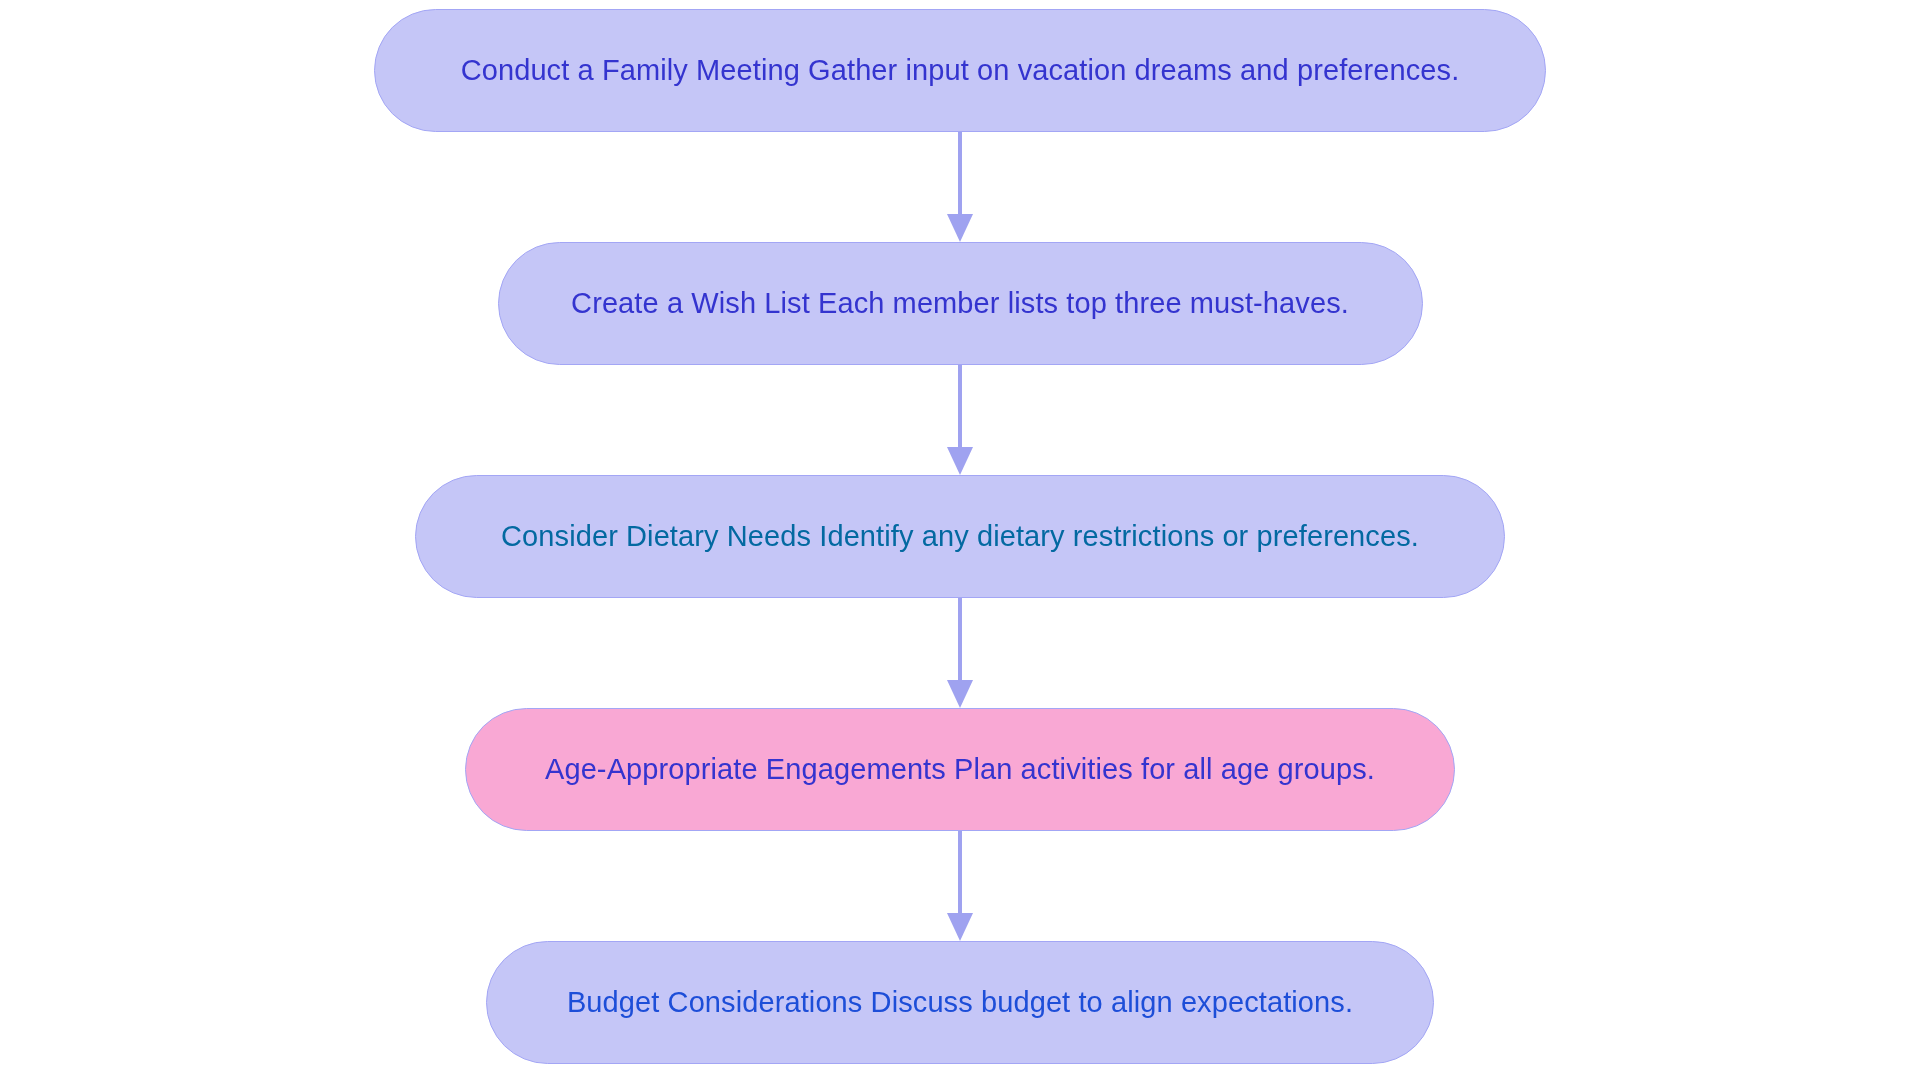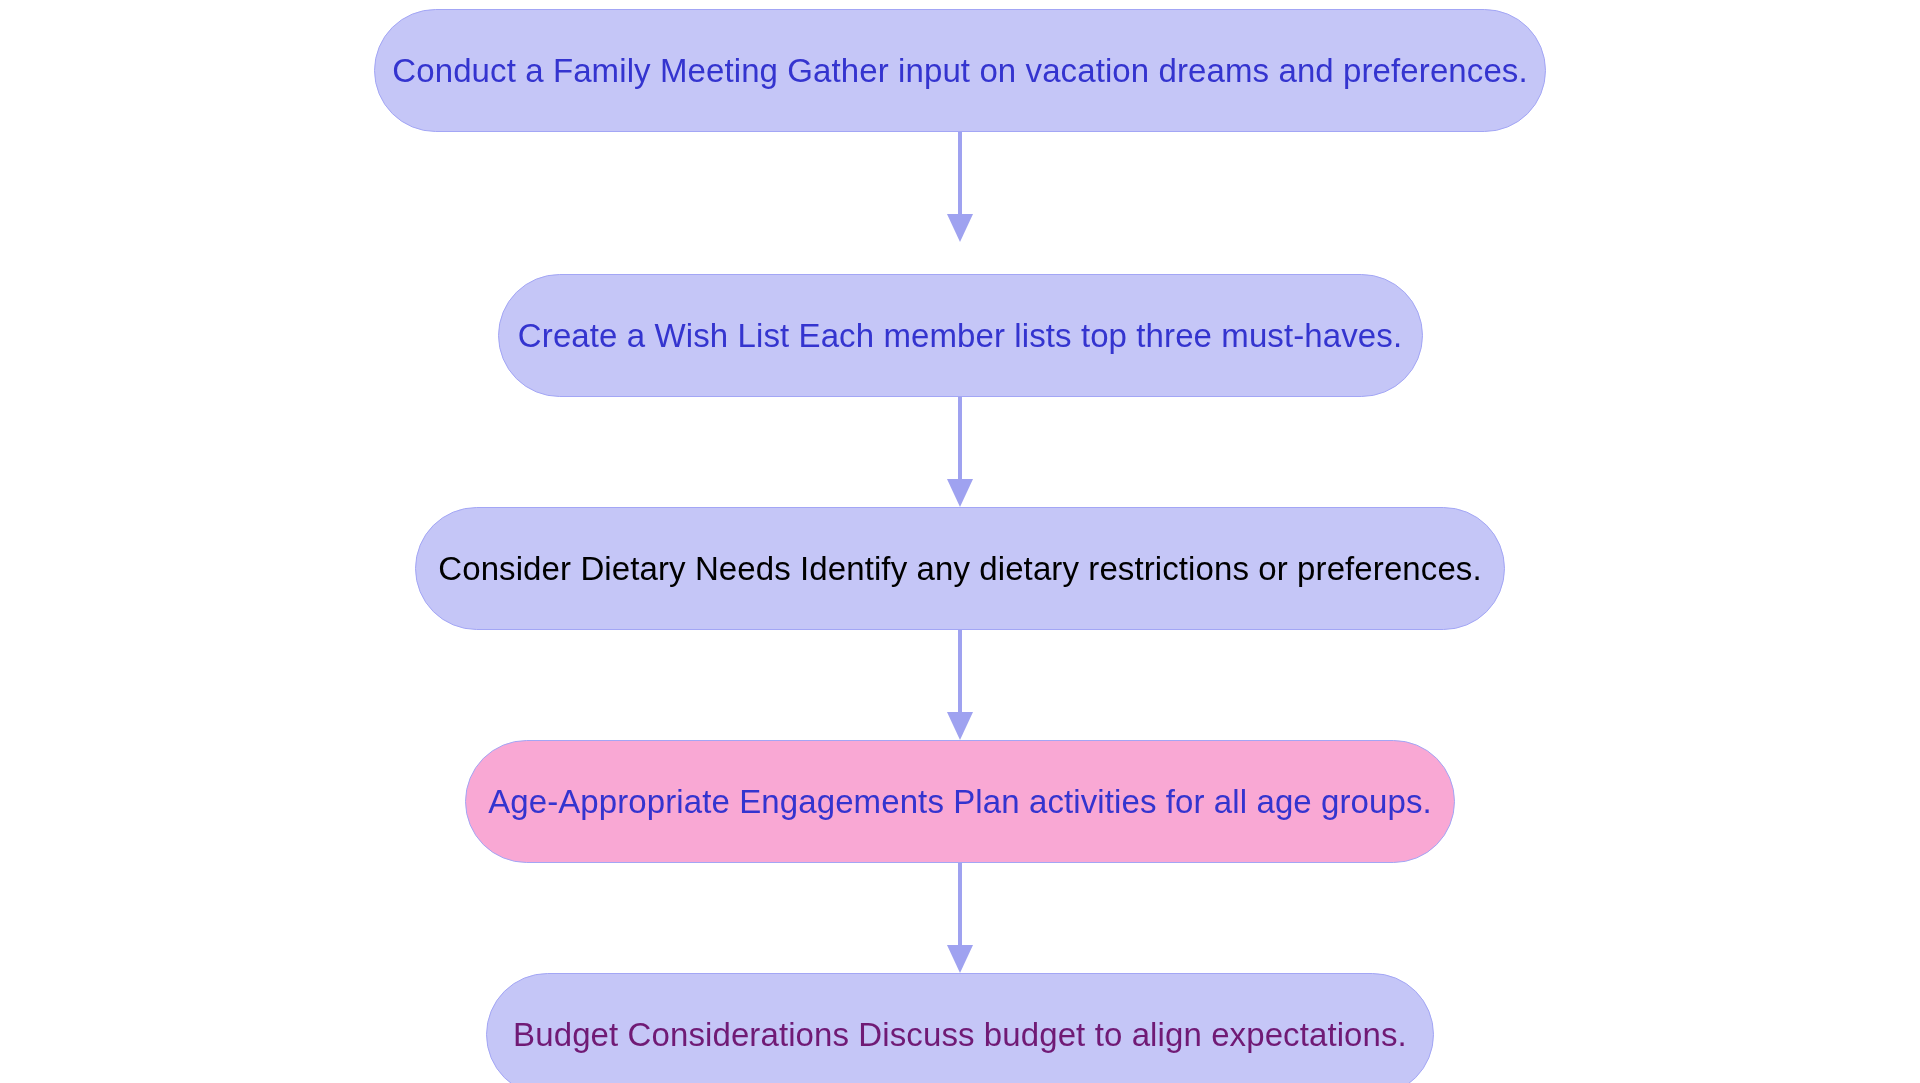--- a/index.html
+++ b/index.html
@@ -44,30 +44,30 @@
     align-items: center;
     justify-content: center;
     background: #c5c6f7;
     border: 1.6px solid #a3a6f5;
     border-radius: 62px;
     padding: 0 34px;
     flex: 0 0 auto;
   }
   .node-label {
     color: #3434cf;
-    font-size: 33px;
+    font-size: 29px;
     line-height: 1.15;
     letter-spacing: 0.1px;
     white-space: nowrap;
     text-align: center;
   }
 
   
   .node.n0 { width: 1172px; }
-  .node.n1 { width:  925px; margin-top: 32px; }
+  .node.n1 { width:  925px; }
   .node.n2 { width: 1090px; }
   .node.n3 { width:  990px; }
   .node.n4 { width:  948px; }
 
   
   .connector {
     position: relative;
     width: 26px;
     height: 110px;
     flex: 0 0 auto;
@@ -111,35 +111,35 @@
     <div class="node n1" style="background: rgb(197, 198, 247); border-color: rgb(163, 166, 245);">
       <span class="node-label" style="color: rgb(52, 52, 207);">Create a Wish List Each member lists top three must-haves.</span>
     </div>
 
     <div class="connector">
       <div class="stem" style="background: rgb(159, 162, 240);"></div>
       <div class="head" style="border-top-color: rgb(159, 162, 240);"></div>
     </div>
 
     <div class="node n2" style="background: rgb(197, 198, 247); border-color: rgb(163, 166, 245);">
-      <span class="node-label" style="color: #000000;">Consider Dietary Needs Identify any dietary restrictions or preferences.</span>
+      <span class="node-label" style="color: #0369a1;">Consider Dietary Needs Identify any dietary restrictions or preferences.</span>
     </div>
 
     <div class="connector">
       <div class="stem" style="background: rgb(159, 162, 240);"></div>
       <div class="head" style="border-top-color: rgb(159, 162, 240);"></div>
     </div>
 
     <div class="node n3" style="background: #f9a8d4; border-color: rgb(163, 166, 245);">
       <span class="node-label" style="color: rgb(52, 52, 207);">Age-Appropriate Engagements Plan activities for all age groups.</span>
     </div>
 
     <div class="connector">
       <div class="stem" style="background: rgb(159, 162, 240);"></div>
       <div class="head" style="border-top-color: rgb(159, 162, 240);"></div>
     </div>
 
     <div class="node n4" style="background: rgb(197, 198, 247); border-color: rgb(163, 166, 245);">
-      <span class="node-label" style="color: #701a75;">Budget Considerations Discuss budget to align expectations.</span>
+      <span class="node-label" style="color: #1d4ed8;">Budget Considerations Discuss budget to align expectations.</span>
     </div>
 
   </div>
 </div>
 
 </body></html>

